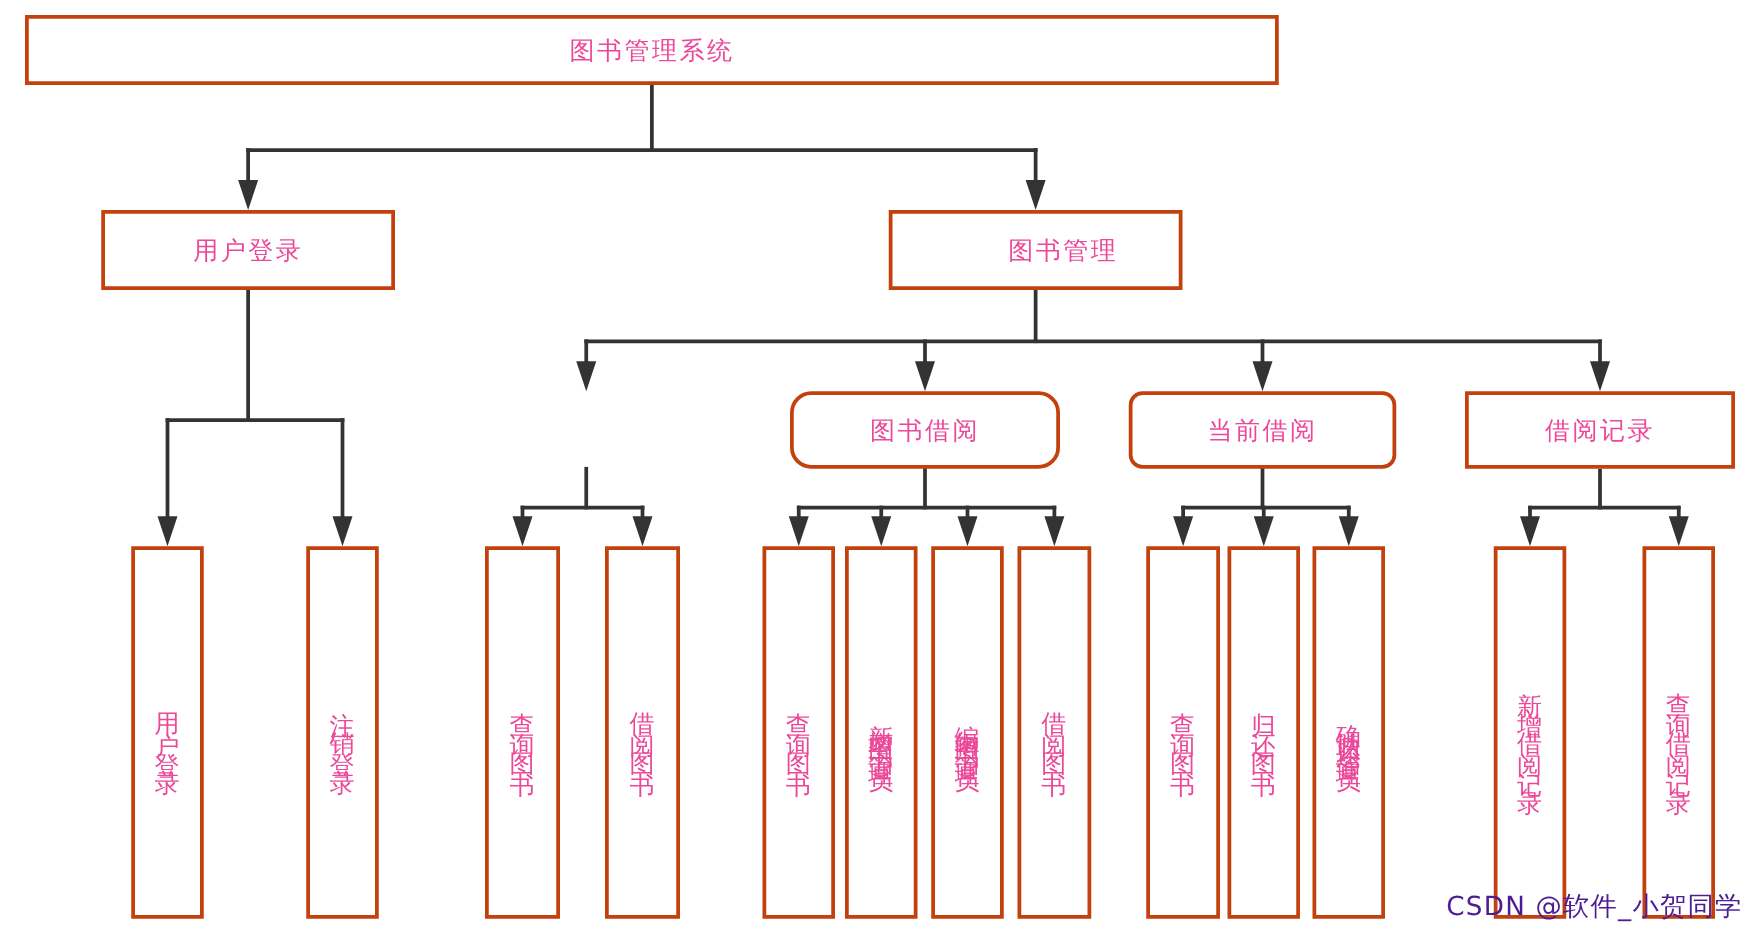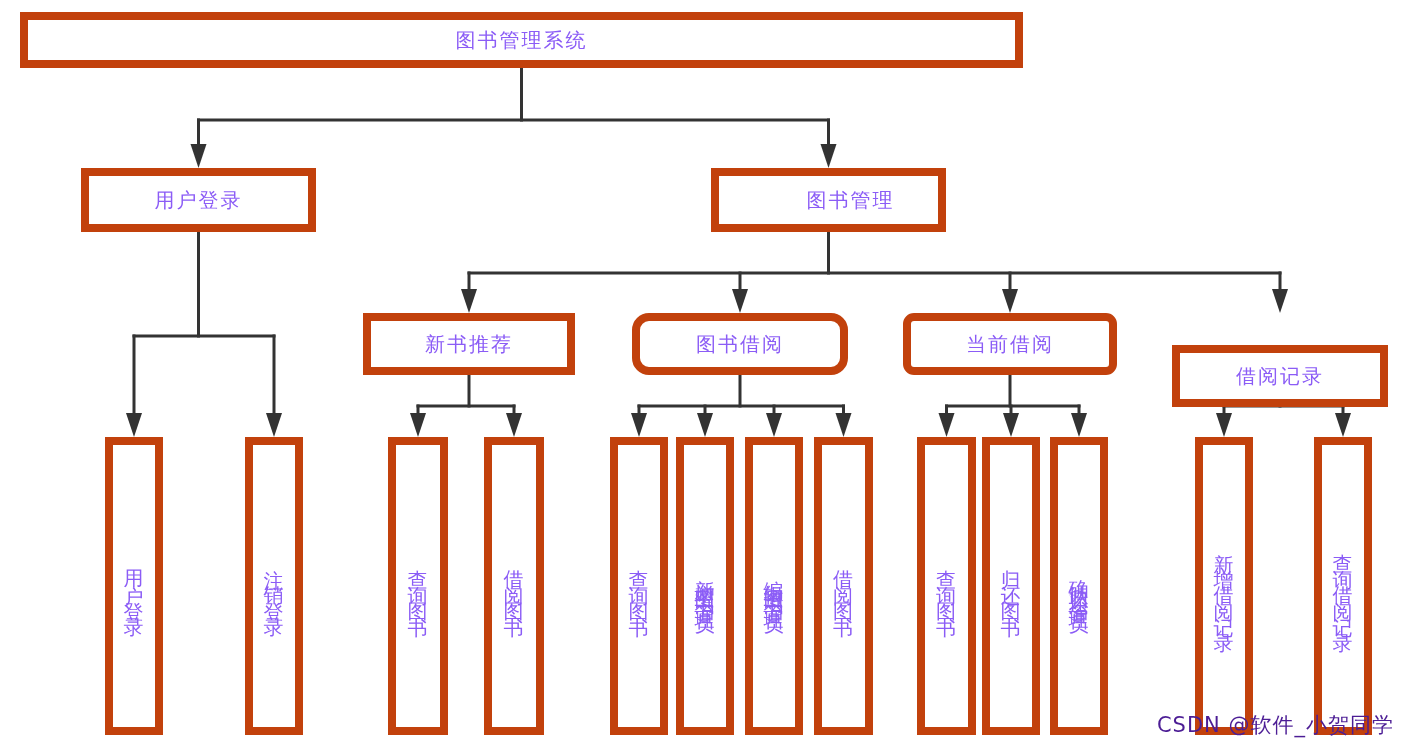--- a/index.html
+++ b/index.html
@@ -18,26 +18,26 @@
   .connectors {
     position: absolute;
     left: 0;
     top: 0;
     width: 1405px;
     height: 747px;
   }
   .node {
     position: absolute;
     box-sizing: border-box;
-    border: 8px solid #c2410c;
+    border: 3px solid #c2410c;
     background: #ffffff;
     display: flex;
     align-items: center;
     justify-content: center;
-    color: #8b5cf6;
+    color: #ec4899;
   }
   .node .label {
     font-size: 20px;
     letter-spacing: 2px;
     white-space: nowrap;
   }
   .leaf .vtext {
     writing-mode: vertical-rl;
     text-orientation: mixed;
     font-size: 20px;
@@ -136,30 +136,27 @@
     <span class="label">图书管理系统</span>
   </div>
 
   <div class="node" style="left:81px; top:168px; width:235px; height:64px;">
     <span class="label">用户登录</span>
   </div>
   <div class="node" style="left:711px; top:168px; width:235px; height:64px;padding-left:44px;">
     <span class="label">图书管理</span>
   </div>
 
-  <div class="node" style="left:363px; top:313px; width:212px; height:62px;">
-    <span class="label">新书推荐</span>
-  </div>
   <div class="node" style="left:632px; top:313px; width:216px; height:62px;border-radius:17px;">
     <span class="label">图书借阅</span>
   </div>
   <div class="node" style="left:903px; top:313px; width:214px; height:62px;border-radius:11px;">
     <span class="label">当前借阅</span>
   </div>
-  <div class="node" style="left:1172px; top:313px; width:216px; height:62px;margin-top:32px;">
+  <div class="node" style="left:1172px; top:313px; width:216px; height:62px;">
     <span class="label">借阅记录</span>
   </div>
 
   <div class="node leaf" style="left:105px; top:437px; width:58px; height:298px;">
     <span class="vtext">用户登录</span>
   </div>
   <div class="node leaf" style="left:245px; top:437px; width:58px; height:298px;">
     <span class="vtext">注销登录</span>
   </div>
 

